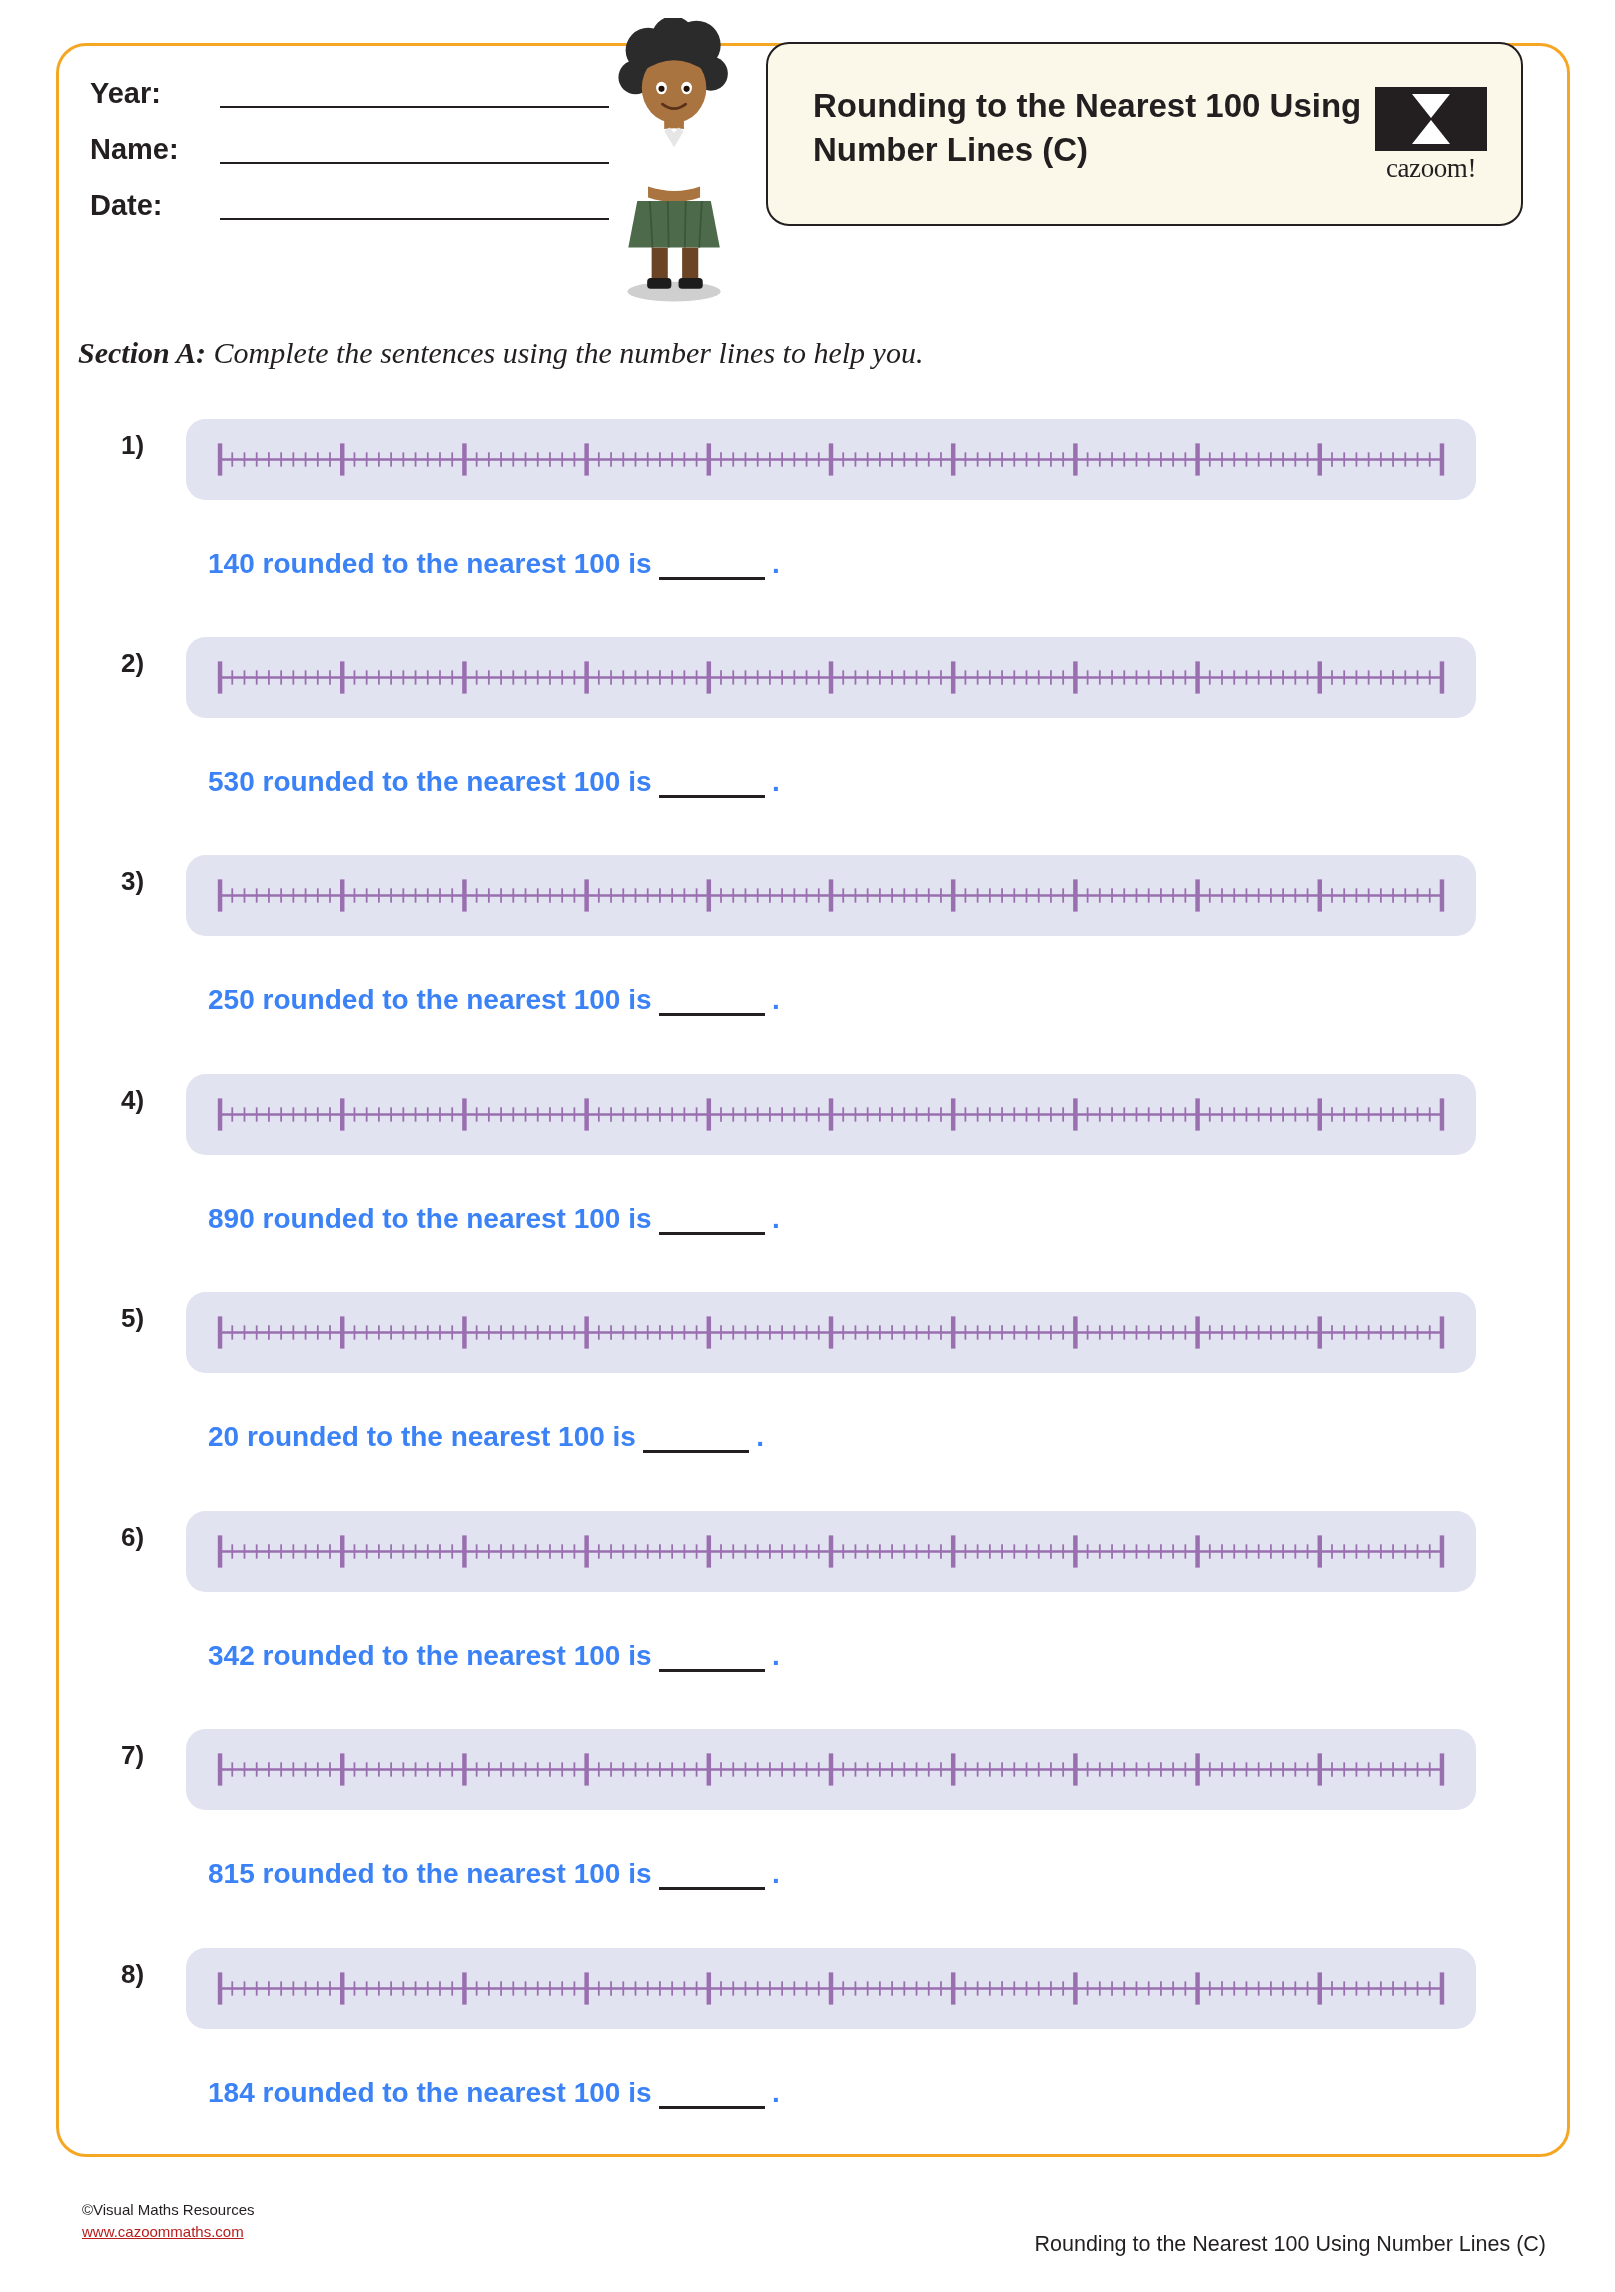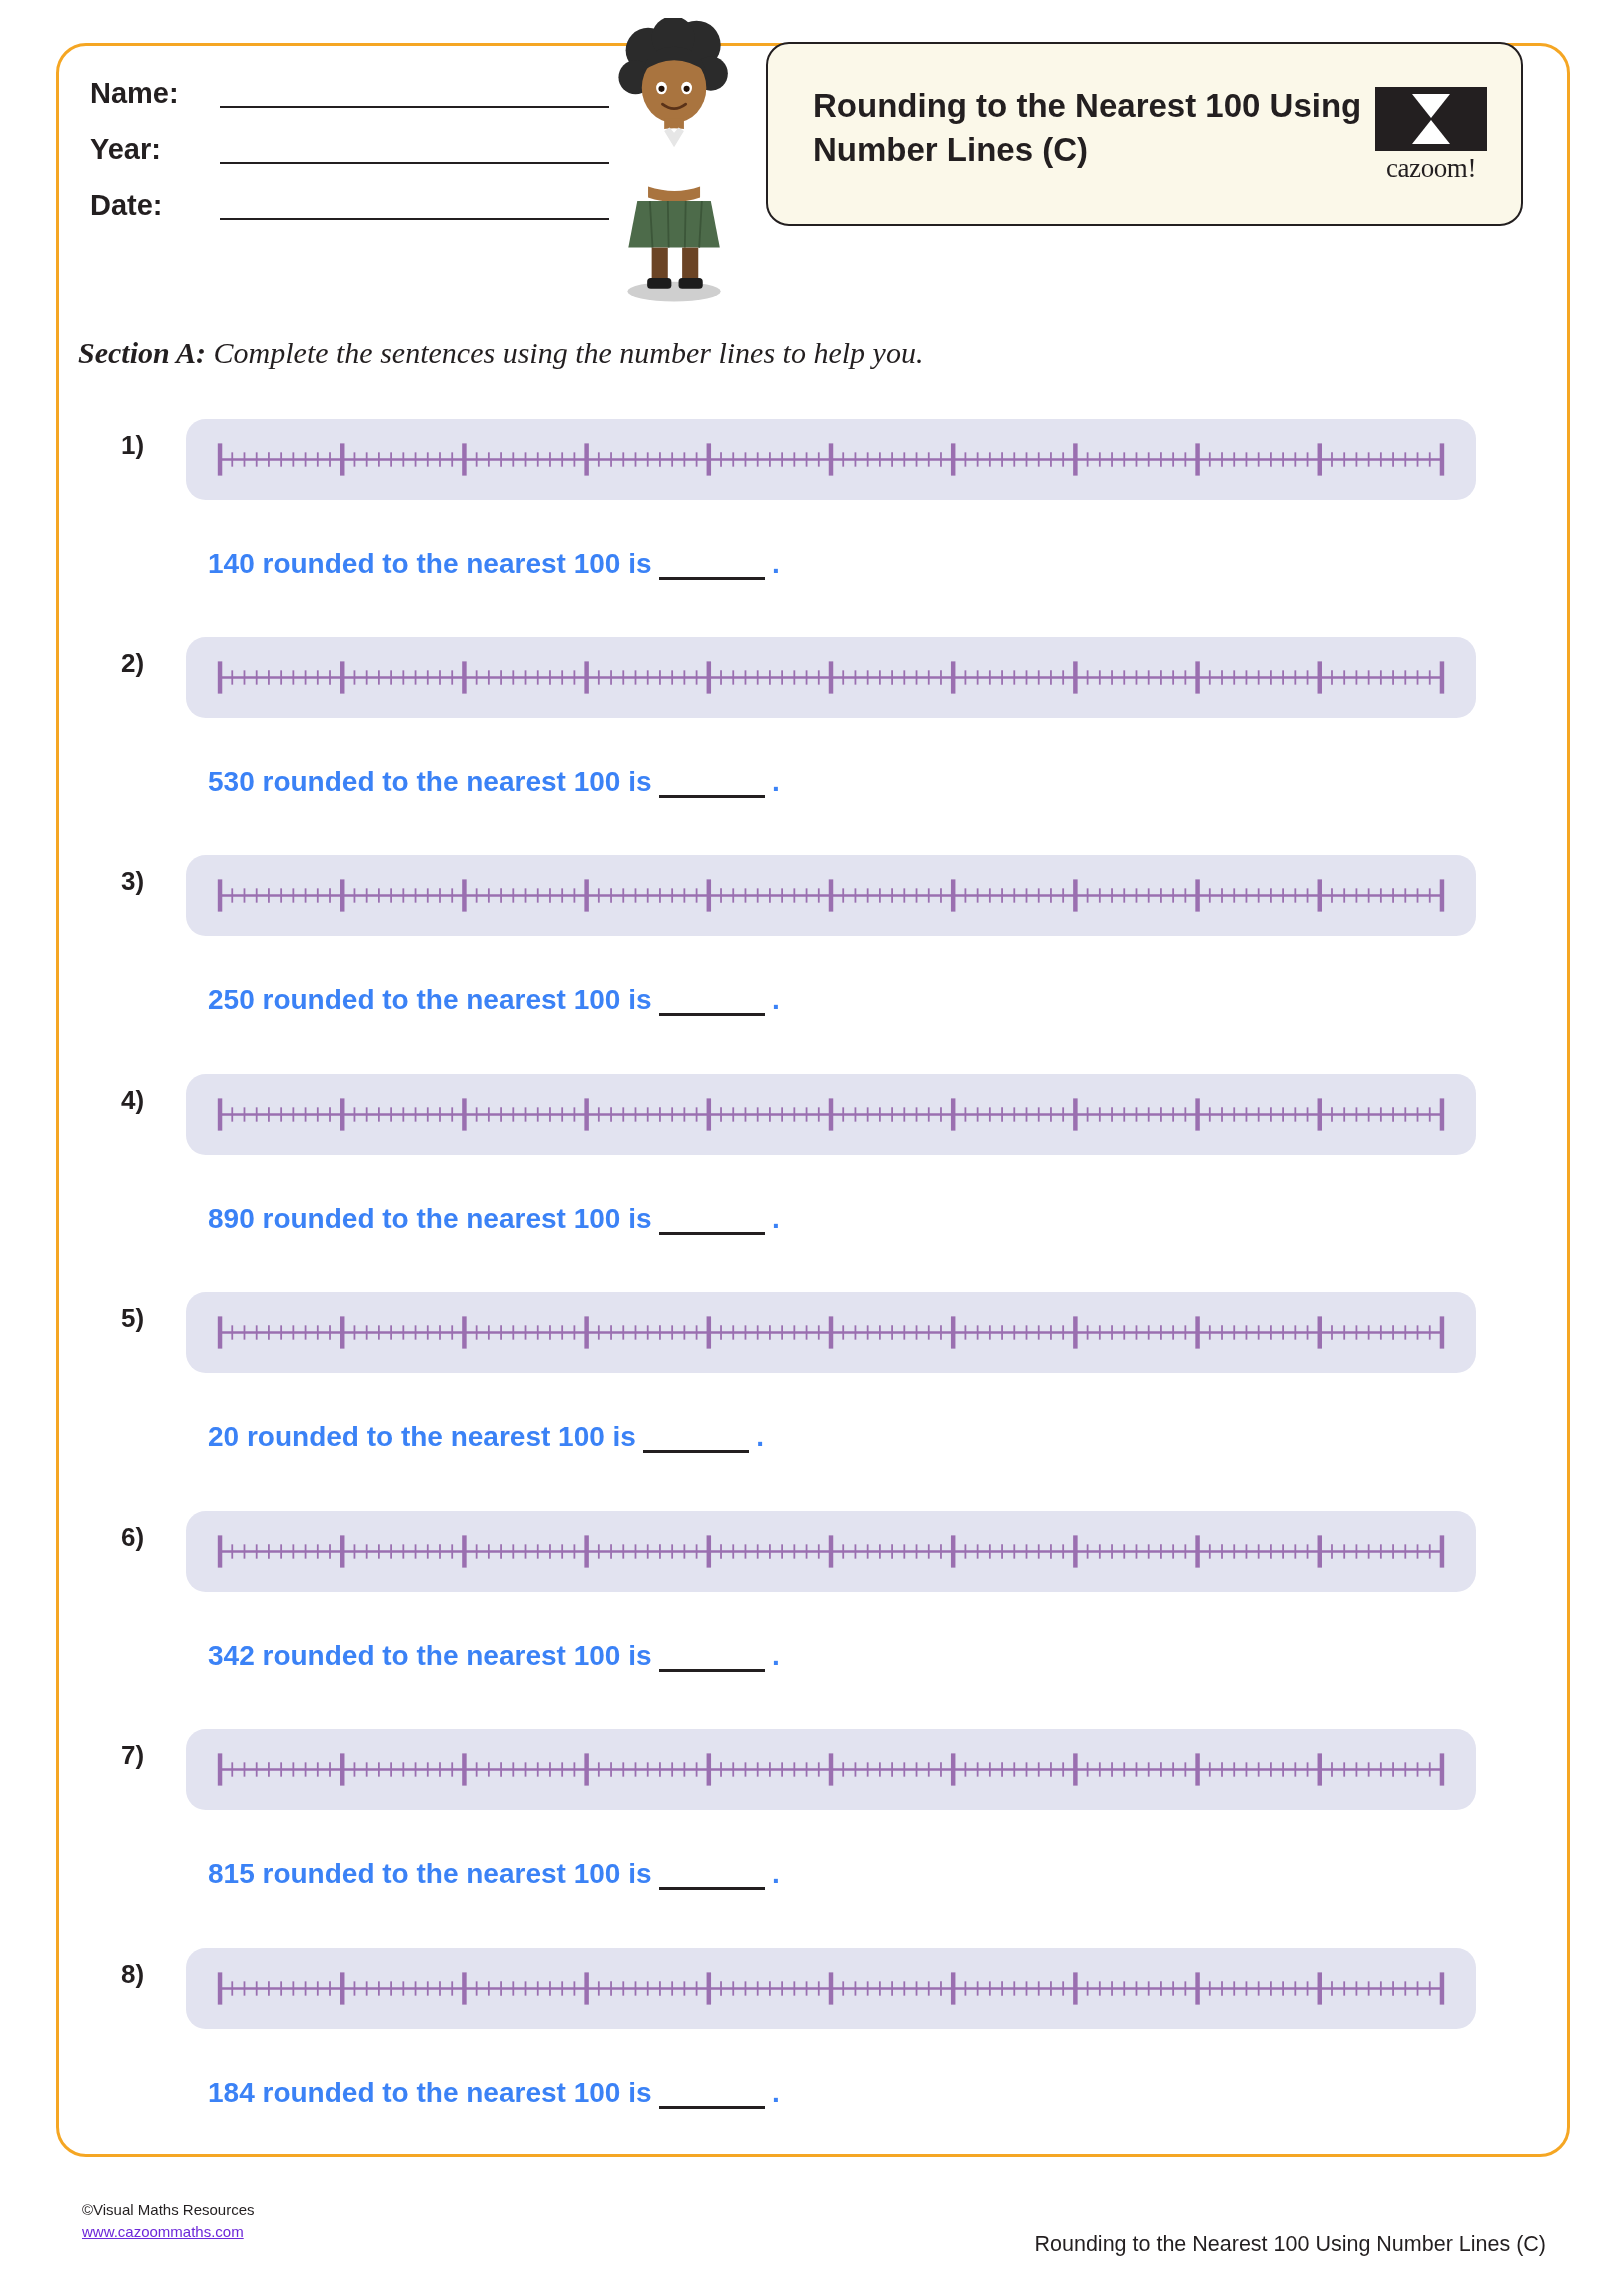--- a/index.html
+++ b/index.html
@@ -199,45 +199,45 @@
   
   .footer-left {
     position: absolute;
     left: 82px;
     top: 2199px;
     font-size: 15px;
     color: #231f20;
     line-height: 1.45;
   }
   .footer-left a {
-    color: #6d28d9;
+    color: #b91c1c;
     text-decoration: underline;
   }
   .footer-right {
     position: absolute;
     right: 70px;
     top: 2232px;
     font-size: 21.5px;
     color: #231f20;
   }
 </style>
 </head>
 <body>
 
 <div class="page-frame"></div>
 
 <div class="header">
 
   <div class="idblock">
     <div class="idrow">
-      <span class="idlabel">Name:</span>
+      <span class="idlabel">Year:</span>
       <span class="idline"></span>
     </div>
     <div class="idrow">
-      <span class="idlabel">Year:</span>
+      <span class="idlabel">Name:</span>
       <span class="idline"></span>
     </div>
     <div class="idrow">
       <span class="idlabel">Date:</span>
       <span class="idline"></span>
     </div>
   </div>
 
   <svg class="mascot" viewBox="0 0 175 320">
     <ellipse cx="87" cy="305" rx="52" ry="11" fill="#cfcfcf"></ellipse>

